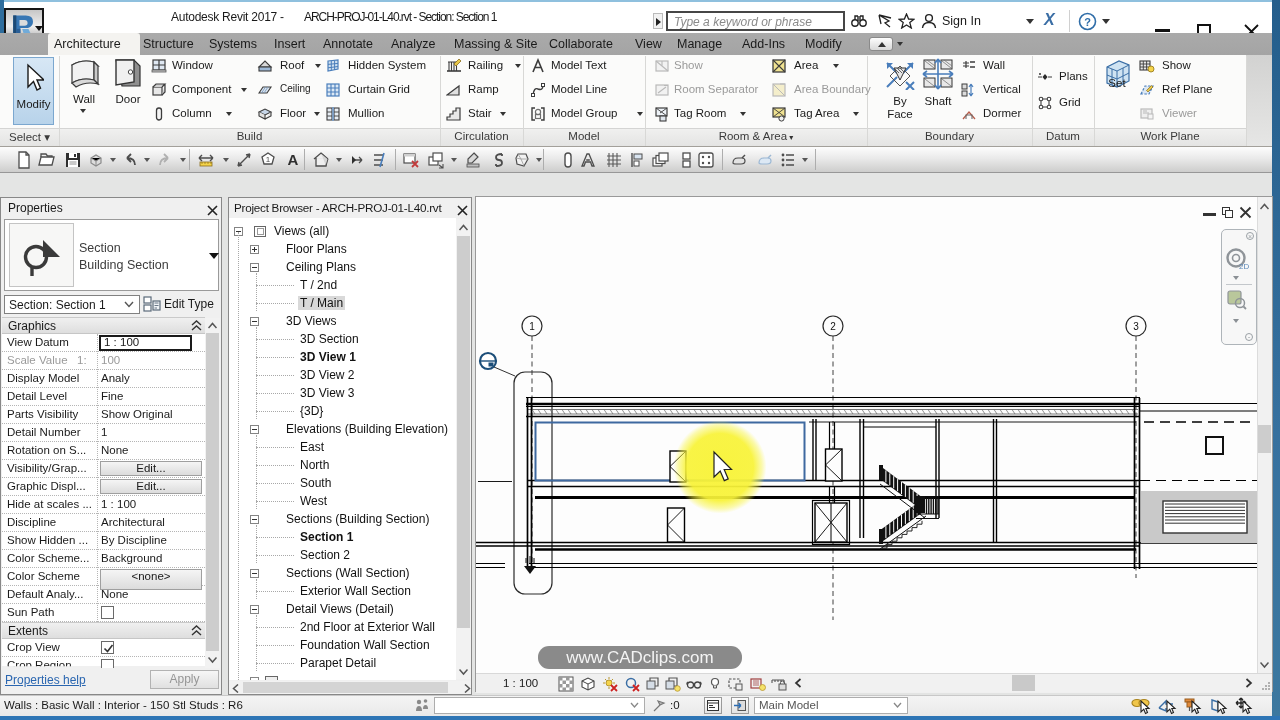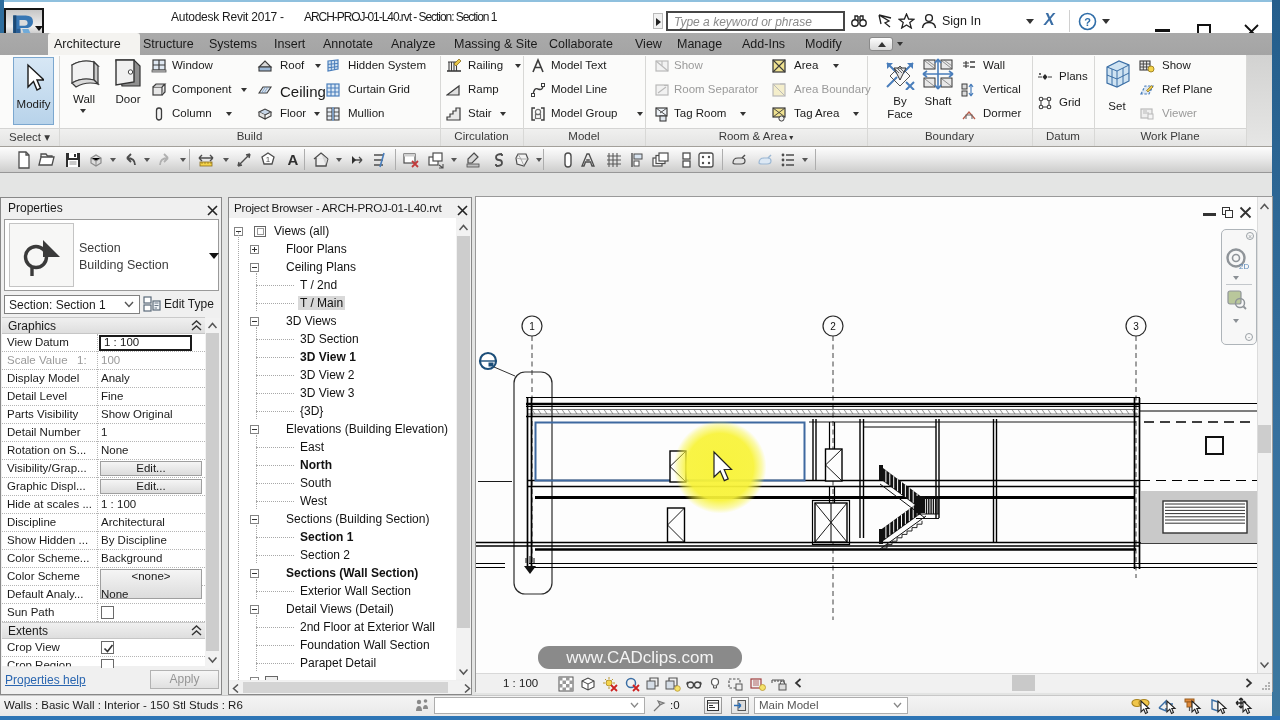--- a/index.html
+++ b/index.html
@@ -142,21 +142,21 @@
 <svg class="abs" style="left:257px;top:58px" width="16" height="16" viewBox="0 0 16 16">
     <path d="M2 9 L8 3 L14 9 Z" fill="#d9d9d9" stroke="#3c3c3c" stroke-width="1.1"></path>
     <rect x="2" y="9" width="12" height="4" fill="#9db8d6" stroke="#3c3c3c" stroke-width="1.1"></rect>
   </svg>
 <div class="abs" style="left:280px;top:59px;font-size:11.5px;color:#1a1a1a;white-space:nowrap">Roof</div>
 <div class="abs" style="left:315px;top:64px;width:0;height:0;border-left:3.5px solid transparent;border-right:3.5px solid transparent;border-top:4.5px solid #333"></div>
 <svg class="abs" style="left:257px;top:82px" width="16" height="16" viewBox="0 0 16 16">
     <path d="M2 11 L6 5 L14 5 L10 11 Z" fill="#dbe4ee" stroke="#3c3c3c" stroke-width="1.1"></path>
     <path d="M4.5 11 L8.5 5 M7 11 L11 5" stroke="#7d9cc0" stroke-width="0.9"></path>
   </svg>
-<div class="abs" style="left:280px;top:83px;font-size:15px;color:#1a1a1a;white-space:nowrap">Ceiling</div>
+<div class="abs" style="left:280px;top:83px;font-size:10px;color:#1a1a1a;white-space:nowrap">Ceiling</div>
 <svg class="abs" style="left:257px;top:106px" width="16" height="16" viewBox="0 0 16 16">
     <path d="M2 6 L8 3 L14 6 L8 9 Z" fill="#c7d6e8" stroke="#3c3c3c" stroke-width="1.1"></path>
     <path d="M2 6 L2 10 L8 13 L8 9 M14 6 L14 10 L8 13" fill="#e3e3e3" stroke="#3c3c3c" stroke-width="1.1"></path>
   </svg>
 <div class="abs" style="left:280px;top:107px;font-size:11.5px;color:#1a1a1a;white-space:nowrap">Floor</div>
 <div class="abs" style="left:314px;top:112px;width:0;height:0;border-left:3.5px solid transparent;border-right:3.5px solid transparent;border-top:4.5px solid #333"></div>
 <svg class="abs" style="left:325px;top:58px" width="16" height="16" viewBox="0 0 16 16">
     <path d="M3 3 L13 2 L13 11 L3 13 Z" fill="#cfe0f0" stroke="#4a7ebb" stroke-width="1.2"></path>
     <path d="M6.3 2.8 L6.3 12.4 M9.6 2.5 L9.6 12 M3 6.4 L13 5.4 M3 9.8 L13 8.5" stroke="#4a7ebb" stroke-width="1"></path>
   </svg>
@@ -288,21 +288,21 @@
     <circle cx="12" cy="4" r="1.8" fill="none" stroke="#3c3c3c" stroke-width="1.1"></circle>
     <circle cx="4" cy="12" r="1.8" fill="none" stroke="#3c3c3c" stroke-width="1.1"></circle>
     <circle cx="12" cy="12" r="1.8" fill="none" stroke="#3c3c3c" stroke-width="1.1"></circle>
     <path d="M6 4 H10 M6 12 H10 M4 6 V10 M12 6 V10" stroke="#3c3c3c" stroke-width="1.1"></path>
   </svg>
 <div class="abs" style="left:1059px;top:96px;font-size:11.5px;color:#1a1a1a;white-space:nowrap">Grid</div>
 <svg class="abs" style="left:1103px;top:59px" width="28" height="30" viewBox="0 0 28 30">
 <path d="M4 8 L16 2 L26 6 L26 22 L14 28 L4 24 Z" fill="#cfe3f2" stroke="#3a6ea5" stroke-width="1.2"></path>
 <path d="M4 8 L14 12 L14 28 M14 12 L26 6 M4 16 L14 20 M14 20 L26 14 M9 10 L9 26 M20 9 L20 25" stroke="#3a6ea5" stroke-width="1" fill="none"></path>
 </svg>
-<div class="abs t" style="left:1100px;top:100px;width:34px;text-align:center;font-size:11.5px">Set</div>
+<div class="abs t" style="left:1100px;top:77px;width:34px;text-align:center;font-size:11.5px">Set</div>
 <svg class="abs" style="left:1139px;top:58px" width="16" height="16" viewBox="0 0 16 16">
     <rect x="1" y="3" width="10" height="9" fill="#e9e9e9" stroke="#3c3c3c" stroke-width="1.1"></rect>
     <path d="M4.3 3 V12 M7.6 3 V12 M1 6 H11 M1 9 H11" stroke="#3c3c3c" stroke-width="0.9"></path>
     <circle cx="12" cy="11" r="3" fill="#f5d44a" stroke="#9a7d1d" stroke-width="0.9"></circle>
   </svg>
 <div class="abs" style="left:1162px;top:59px;font-size:11.5px;color:#1a1a1a;white-space:nowrap">Show</div>
 <svg class="abs" style="left:1139px;top:82px" width="16" height="16" viewBox="0 0 16 16">
     <path d="M2 12 L6 4 L14 4 L10 12 Z" fill="#dbe7f3" stroke="#4a7ebb" stroke-width="1.2" stroke-dasharray="2.5 1.5"></path>
     <path d="M9 10 L14 5 L12.5 3.5 L7.5 8.5 Z" fill="#e8c84a" stroke="#8a6d1d" stroke-width="0.7"></path>
   </svg>
@@ -516,21 +516,21 @@
 <div class="abs" style="left:7px;top:516px;font-size:11.5px;color:#1a1a1a;white-space:nowrap">Discipline</div>
 <div class="abs" style="left:101px;top:516px;font-size:11.5px;color:#1a1a1a;white-space:nowrap">Architectural</div>
 <div class="abs" style="left:2px;top:532px;width:203px;height:18px;border-bottom:1px dotted #b5b5b5"></div>
 <div class="abs" style="left:7px;top:534px;font-size:11.5px;color:#1a1a1a;white-space:nowrap">Show Hidden ...</div>
 <div class="abs" style="left:101px;top:534px;font-size:11.5px;color:#1a1a1a;white-space:nowrap">By Discipline</div>
 <div class="abs" style="left:2px;top:550px;width:203px;height:18px;border-bottom:1px dotted #b5b5b5"></div>
 <div class="abs" style="left:7px;top:552px;font-size:11.5px;color:#1a1a1a;white-space:nowrap">Color Scheme...</div>
 <div class="abs" style="left:101px;top:552px;font-size:11.5px;color:#1a1a1a;white-space:nowrap">Background</div>
 <div class="abs" style="left:2px;top:568px;width:203px;height:18px;border-bottom:1px dotted #b5b5b5"></div>
 <div class="abs" style="left:7px;top:570px;font-size:11.5px;color:#1a1a1a;white-space:nowrap">Color Scheme</div>
-<div class="abs" style="left:100px;top:569px;width:102px;height:30px;background:linear-gradient(180deg,#f5f5f5,#dcdcdc);border:1px solid #9f9f9f;text-align:center;font-size:11.5px;color:#1a1a1a">&lt;none&gt;</div>
+<div class="abs" style="left:100px;top:569px;width:102px;height:21px;background:linear-gradient(180deg,#f5f5f5,#dcdcdc);border:1px solid #9f9f9f;text-align:center;font-size:11.5px;color:#1a1a1a">&lt;none&gt;</div>
 <div class="abs" style="left:2px;top:586px;width:203px;height:18px;border-bottom:1px dotted #b5b5b5"></div>
 <div class="abs" style="left:7px;top:588px;font-size:11.5px;color:#1a1a1a;white-space:nowrap">Default Analy...</div>
 <div class="abs" style="left:101px;top:588px;font-size:11.5px;color:#1a1a1a;white-space:nowrap">None</div>
 <div class="abs" style="left:2px;top:604px;width:203px;height:18px;border-bottom:1px dotted #b5b5b5"></div>
 <div class="abs" style="left:7px;top:606px;font-size:11.5px;color:#1a1a1a;white-space:nowrap">Sun Path</div>
 <div class="abs" style="left:101px;top:606px;width:13px;height:13px;background:#fff;border:1px solid #6a6a6a"></div>
 <div class="abs" style="left:97px;top:334px;width:1px;height:288px;border-left:1px dotted #b5b5b5"></div>
 <div class="abs" style="left:2px;top:622px;width:203px;height:17px;background:linear-gradient(180deg,#f0f0f0,#dedede);border-top:1px solid #cacaca;border-bottom:1px solid #c6c6c6"></div>
 <div class="abs t" style="left:8px;top:624px;font-size:12px">Extents</div>
 <svg class="abs" style="left:191px;top:625px" width="11" height="12" viewBox="0 0 11 12">
@@ -591,35 +591,35 @@
     <div class="abs" style="left:27px;top:175px;width:38px;border-top:1px dotted #a8a8a8"></div>
     <div class="abs" style="left:69px;top:168px;font-size:12px;color:#111;font-weight:normal;white-space:nowrap;padding:0 2px">3D View 3</div>
     <div class="abs" style="left:27px;top:193px;width:38px;border-top:1px dotted #a8a8a8"></div>
     <div class="abs" style="left:69px;top:186px;font-size:12px;color:#111;font-weight:normal;white-space:nowrap;padding:0 2px">{3D}</div>
     <div class="abs" style="left:21px;top:207px;width:9px;height:9px;background:#fff;border:1px solid #848484"></div>
     <div class="abs" style="left:23px;top:211px;width:5px;height:1px;background:#333"></div>
     <div class="abs" style="left:55px;top:204px;font-size:12px;color:#111;font-weight:normal;white-space:nowrap;padding:0 2px">Elevations (Building Elevation)</div>
     <div class="abs" style="left:27px;top:229px;width:38px;border-top:1px dotted #a8a8a8"></div>
     <div class="abs" style="left:69px;top:222px;font-size:12px;color:#111;font-weight:normal;white-space:nowrap;padding:0 2px">East</div>
     <div class="abs" style="left:27px;top:247px;width:38px;border-top:1px dotted #a8a8a8"></div>
-    <div class="abs" style="left:69px;top:240px;font-size:12px;color:#111;font-weight:bold;white-space:nowrap;padding:0 2px">North</div>
+    <div class="abs" style="left:69px;top:240px;font-size:12px;color:#111;font-weight:normal;white-space:nowrap;padding:0 2px">North</div>
     <div class="abs" style="left:27px;top:265px;width:38px;border-top:1px dotted #a8a8a8"></div>
     <div class="abs" style="left:69px;top:258px;font-size:12px;color:#111;font-weight:normal;white-space:nowrap;padding:0 2px">South</div>
     <div class="abs" style="left:27px;top:283px;width:38px;border-top:1px dotted #a8a8a8"></div>
     <div class="abs" style="left:69px;top:276px;font-size:12px;color:#111;font-weight:normal;white-space:nowrap;padding:0 2px">West</div>
     <div class="abs" style="left:21px;top:297px;width:9px;height:9px;background:#fff;border:1px solid #848484"></div>
     <div class="abs" style="left:23px;top:301px;width:5px;height:1px;background:#333"></div>
     <div class="abs" style="left:55px;top:294px;font-size:12px;color:#111;font-weight:normal;white-space:nowrap;padding:0 2px">Sections (Building Section)</div>
     <div class="abs" style="left:27px;top:319px;width:38px;border-top:1px dotted #a8a8a8"></div>
     <div class="abs" style="left:69px;top:312px;font-size:12px;color:#111;font-weight:bold;white-space:nowrap;padding:0 2px">Section 1</div>
     <div class="abs" style="left:27px;top:337px;width:38px;border-top:1px dotted #a8a8a8"></div>
     <div class="abs" style="left:69px;top:330px;font-size:12px;color:#111;font-weight:normal;white-space:nowrap;padding:0 2px">Section 2</div>
     <div class="abs" style="left:21px;top:351px;width:9px;height:9px;background:#fff;border:1px solid #848484"></div>
     <div class="abs" style="left:23px;top:355px;width:5px;height:1px;background:#333"></div>
-    <div class="abs" style="left:55px;top:348px;font-size:12px;color:#111;font-weight:bold;white-space:nowrap;padding:0 2px">Sections (Wall Section)</div>
+    <div class="abs" style="left:55px;top:348px;font-size:12px;color:#111;font-weight:normal;white-space:nowrap;padding:0 2px">Sections (Wall Section)</div>
     <div class="abs" style="left:27px;top:373px;width:38px;border-top:1px dotted #a8a8a8"></div>
     <div class="abs" style="left:69px;top:366px;font-size:12px;color:#111;font-weight:normal;white-space:nowrap;padding:0 2px">Exterior Wall Section</div>
     <div class="abs" style="left:21px;top:387px;width:9px;height:9px;background:#fff;border:1px solid #848484"></div>
     <div class="abs" style="left:23px;top:391px;width:5px;height:1px;background:#333"></div>
     <div class="abs" style="left:55px;top:384px;font-size:12px;color:#111;font-weight:normal;white-space:nowrap;padding:0 2px">Detail Views (Detail)</div>
     <div class="abs" style="left:27px;top:409px;width:38px;border-top:1px dotted #a8a8a8"></div>
     <div class="abs" style="left:69px;top:402px;font-size:12px;color:#111;font-weight:normal;white-space:nowrap;padding:0 2px">2nd Floor at Exterior Wall</div>
     <div class="abs" style="left:27px;top:427px;width:38px;border-top:1px dotted #a8a8a8"></div>
     <div class="abs" style="left:69px;top:420px;font-size:12px;color:#111;font-weight:normal;white-space:nowrap;padding:0 2px">Foundation Wall Section</div>
     <div class="abs" style="left:27px;top:445px;width:38px;border-top:1px dotted #a8a8a8"></div>

